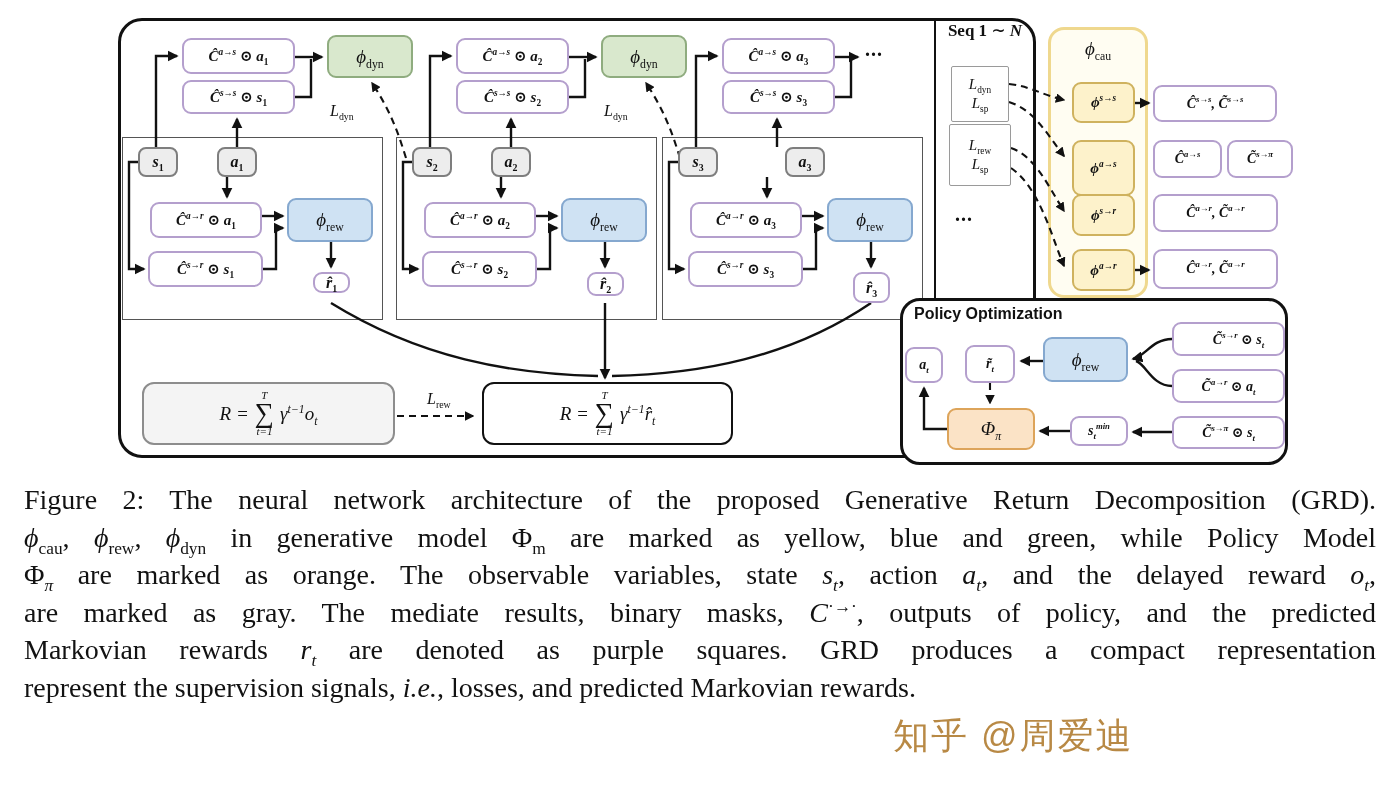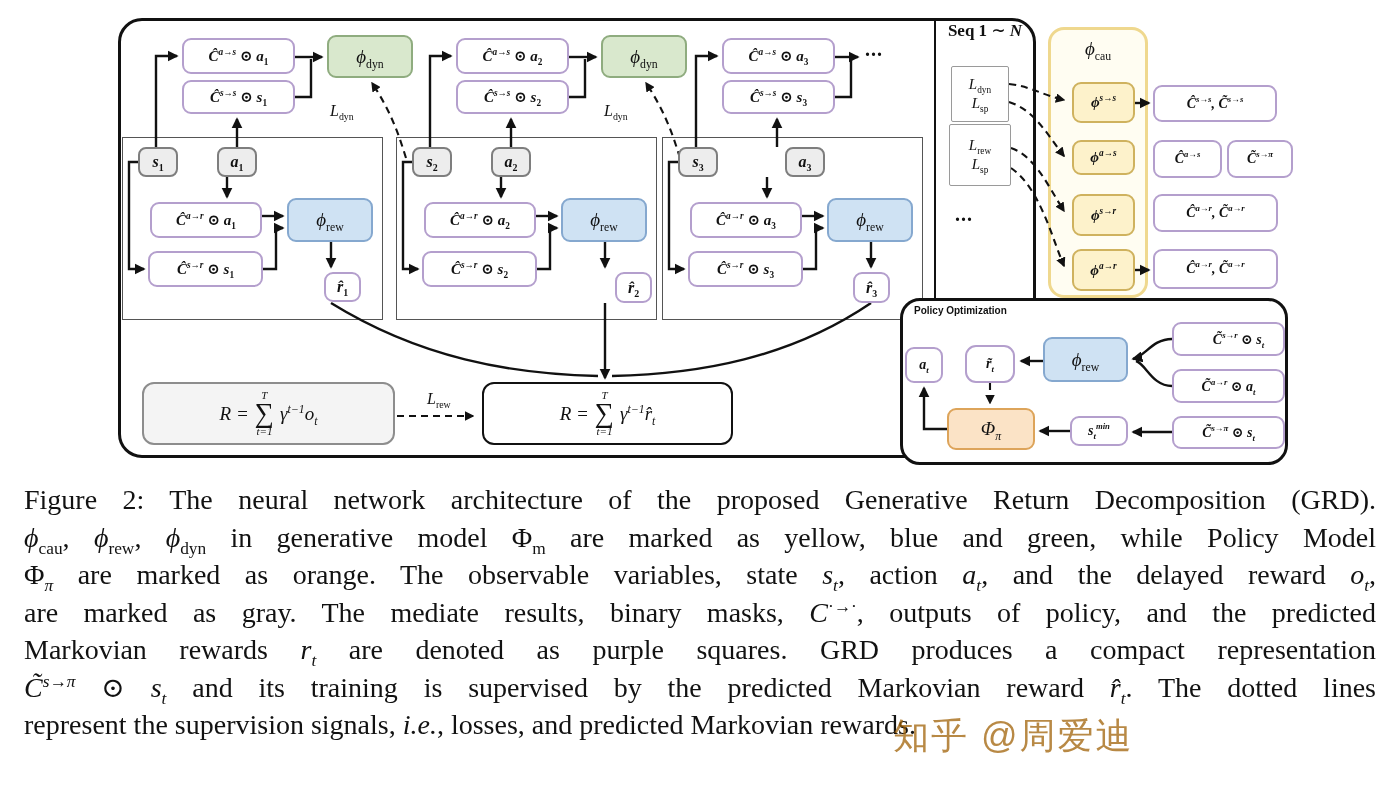--- a/index.html
+++ b/index.html
@@ -35,21 +35,21 @@
   
   .sumbox{position:absolute;box-sizing:border-box;display:flex;align-items:center;justify-content:center;
           z-index:6;font-size:19px;gap:6px;}
   .sumobs{background:#f4f4f4;border:2.5px solid #8d8d8d;border-radius:12px;}
   .sumpred{background:#fff;border:2.8px solid #111;border-radius:12px;}
   .sigma{display:inline-flex;flex-direction:column;align-items:center;line-height:1;}
   .stop,.sbot{font-size:11px;}
   .ssym{font-size:27px;line-height:0.9;}
   
   .potitle{position:absolute;z-index:10;font-family:"Liberation Sans","DejaVu Sans",sans-serif;
-           font-weight:bold;font-size:10px;}
+           font-weight:bold;font-size:16px;}
   .pom{font-size:14px;font-weight:bold;}
   
   #caption{position:absolute;left:24px;top:481px;width:1352px;z-index:10;
            font-size:28px;line-height:37.5px;color:#121212;}
   .cap-line{text-align:justify;text-align-last:justify;white-space:nowrap_;}
   .cap-line.last{text-align:left;text-align-last:left;}
   #watermark{position:absolute;z-index:20;font-family:"Liberation Sans","DejaVu Sans",sans-serif;
              color:#a16207;opacity:0.75;font-size:36px;letter-spacing:2px;}
   svg.arrows{position:absolute;left:0;top:0;z-index:5;pointer-events:none;}
 </style>
@@ -85,21 +85,21 @@
       </div>
     <div class="node pbox mask m" style="left:32px;top:202px;width:112px;height:36px;">
         <span>Ĉ<sup>a→r</sup> ⊙ a<sub>1</sub></span>
       </div>
     <div class="node bbox phil m" style="left:169px;top:198px;width:86px;height:44px;">
         <span>ϕ<sub>rew</sub></span>
       </div>
     <div class="node pbox mask m" style="left:30px;top:251px;width:115px;height:36px;">
         <span>Ĉ<sup>s→r</sup> ⊙ s<sub>1</sub></span>
       </div>
-    <div class="node pbox rhat m" style="left:206px;top:272px;width:37px;height:30px;">
+    <div class="node pbox rhat m" style="left:195px;top:272px;width:37px;height:21px;">
         <span>r̂<sub>1</sub></span>
       </div>
   </div>
 
   <div class="abs" style="left:392px;top:0;width:300px;height:470px;z-index:6;">
     <div class="node pbox mask m" style="left:64px;top:38px;width:113px;height:36px;">
         <span>Ĉ<sup>a→s</sup> ⊙ a<sub>2</sub></span>
       </div>
     <div class="node pbox mask m" style="left:64px;top:80px;width:113px;height:34px;">
         <span>Ĉ<sup>s→s</sup> ⊙ s<sub>2</sub></span>
@@ -116,21 +116,21 @@
       </div>
     <div class="node pbox mask m" style="left:32px;top:202px;width:112px;height:36px;">
         <span>Ĉ<sup>a→r</sup> ⊙ a<sub>2</sub></span>
       </div>
     <div class="node bbox phil m" style="left:169px;top:198px;width:86px;height:44px;">
         <span>ϕ<sub>rew</sub></span>
       </div>
     <div class="node pbox mask m" style="left:30px;top:251px;width:115px;height:36px;">
         <span>Ĉ<sup>s→r</sup> ⊙ s<sub>2</sub></span>
       </div>
-    <div class="node pbox rhat m" style="left:195px;top:272px;width:37px;height:31px;margin-left:28px;">
+    <div class="node pbox rhat m" style="left:195px;top:272px;width:37px;height:24px;">
         <span>r̂<sub>2</sub></span>
       </div>
   </div>
 
   <div class="abs" style="left:658px;top:0;width:300px;height:470px;z-index:6;">
     <div class="node pbox mask m" style="left:64px;top:38px;width:113px;height:36px;">
         <span>Ĉ<sup>a→s</sup> ⊙ a<sub>3</sub></span>
       </div>
     <div class="node pbox mask m" style="left:64px;top:80px;width:113px;height:34px;">
         <span>Ĉ<sup>s→s</sup> ⊙ s<sub>3</sub></span>
@@ -185,21 +185,21 @@
     <span>L<sub>rew</sub></span>
     <span>L<sub>sp</sub></span>
   </div>
   <div class="dots" style="left:955px;top:203px;"><span>...</span></div>
 
   <div class="ycontainer" style="left:1048px;top:27px;width:100px;height:271px;"></div>
   <div class="abs m phil" style="left:1048px;top:38px;width:100px;text-align:center;z-index:10;"><span>ϕ<sub>cau</sub></span></div>
   <div class="node ybox mask m" style="left:1072px;top:82px;width:63px;height:41px;">
       <span>ϕ<sup>s→s</sup></span>
     </div>
-  <div class="node ybox mask m" style="left:1072px;top:140px;width:63px;height:35px;">
+  <div class="node ybox mask m" style="left:1072px;top:140px;width:63px;height:56px;">
       <span>ϕ<sup>a→s</sup></span>
     </div>
   <div class="node ybox mask m" style="left:1072px;top:194px;width:63px;height:42px;">
       <span>ϕ<sup>s→r</sup></span>
     </div>
   <div class="node ybox mask m" style="left:1072px;top:249px;width:63px;height:42px;">
       <span>ϕ<sup>a→r</sup></span>
     </div>
   <div class="node pbox outm m" style="left:1153px;top:85px;width:124px;height:37px;">
       <span>Ĉ<sup>s→s</sup>, C̃<sup>s→s</sup></span>
@@ -215,21 +215,21 @@
     </div>
   <div class="node pbox outm m" style="left:1153px;top:249px;width:125px;height:40px;">
       <span>Ĉ<sup>a→r</sup>, C̃<sup>a→r</sup></span>
     </div>
 
   <div class="pobox" style="left:900px;top:298px;width:388px;height:167px;"></div>
   <div class="potitle" style="left:914px;top:305px;"><span>Policy Optimization</span></div>
   <div class="node pbox pom m" style="left:905px;top:347px;width:38px;height:36px;">
       <span>a<sub><i>t</i></sub></span>
     </div>
-  <div class="node pbox pom m" style="left:965px;top:345px;width:50px;height:38px;border-radius:11px;">
+  <div class="node pbox pom m" style="left:965px;top:345px;width:50px;height:38px;">
       <span>r̃<sub><i>t</i></sub></span>
     </div>
   <div class="node bbox phil m" style="left:1043px;top:337px;width:85px;height:45px;">
       <span>ϕ<sub>rew</sub></span>
     </div>
   <div class="node pbox pom m" style="left:1172px;top:322px;width:113px;height:34px;padding-left:20px;">
       <span>C̃<sup>s→r</sup> ⊙ s<sub><i>t</i></sub></span>
     </div>
   <div class="node pbox pom m" style="left:1172px;top:369px;width:113px;height:34px;">
       <span>C̃<sup>a→r</sup> ⊙ a<sub><i>t</i></sub></span>
@@ -307,19 +307,18 @@
       <path d="M990 383 L990 403" marker-end="url(#ah)"></path>
     </g>
   </svg>
 
   <div id="caption">
     <div class="cap-line">Figure 2: The neural network architecture of the proposed Generative Return Decomposition (GRD).</div>
     <div class="cap-line"><i>ϕ</i><sub>cau</sub>, <i>ϕ</i><sub>rew</sub>, <i>ϕ</i><sub>dyn</sub> in generative model Φ<sub>m</sub> are marked as yellow, blue and green, while Policy Model</div>
     <div class="cap-line">Φ<sub><i>π</i></sub> are marked as orange. The observable variables, state <i>s</i><sub><i>t</i></sub>, action <i>a</i><sub><i>t</i></sub>, and the delayed reward <i>o</i><sub><i>t</i></sub>,</div>
     <div class="cap-line">are marked as gray. The mediate results, binary masks, <i>C</i><sup>·→·</sup>, outputs of policy, and the predicted</div>
     <div class="cap-line">Markovian rewards <i>r</i><sub><i>t</i></sub> are denoted as purple squares.  GRD produces a compact representation</div>
-    <div class="cap-line"><i>C̃</i><sup><i>s</i>→<i>π</i></sup> ⊙ <i>s</i><sub><i>t</i></sub> and its training is supervised by the predicted Markovian reward <i>r̂</i><sub><i>t</i></sub>. The dotted lines</div>
     <div class="cap-line last">represent the supervision signals, <i>i.e.</i>, losses, and predicted Markovian rewards.</div>
   </div>
 
   <div id="watermark" style="left:893px;top:712px;">知乎 @周爱迪</div>
 
 </div>
 
 </body></html>

